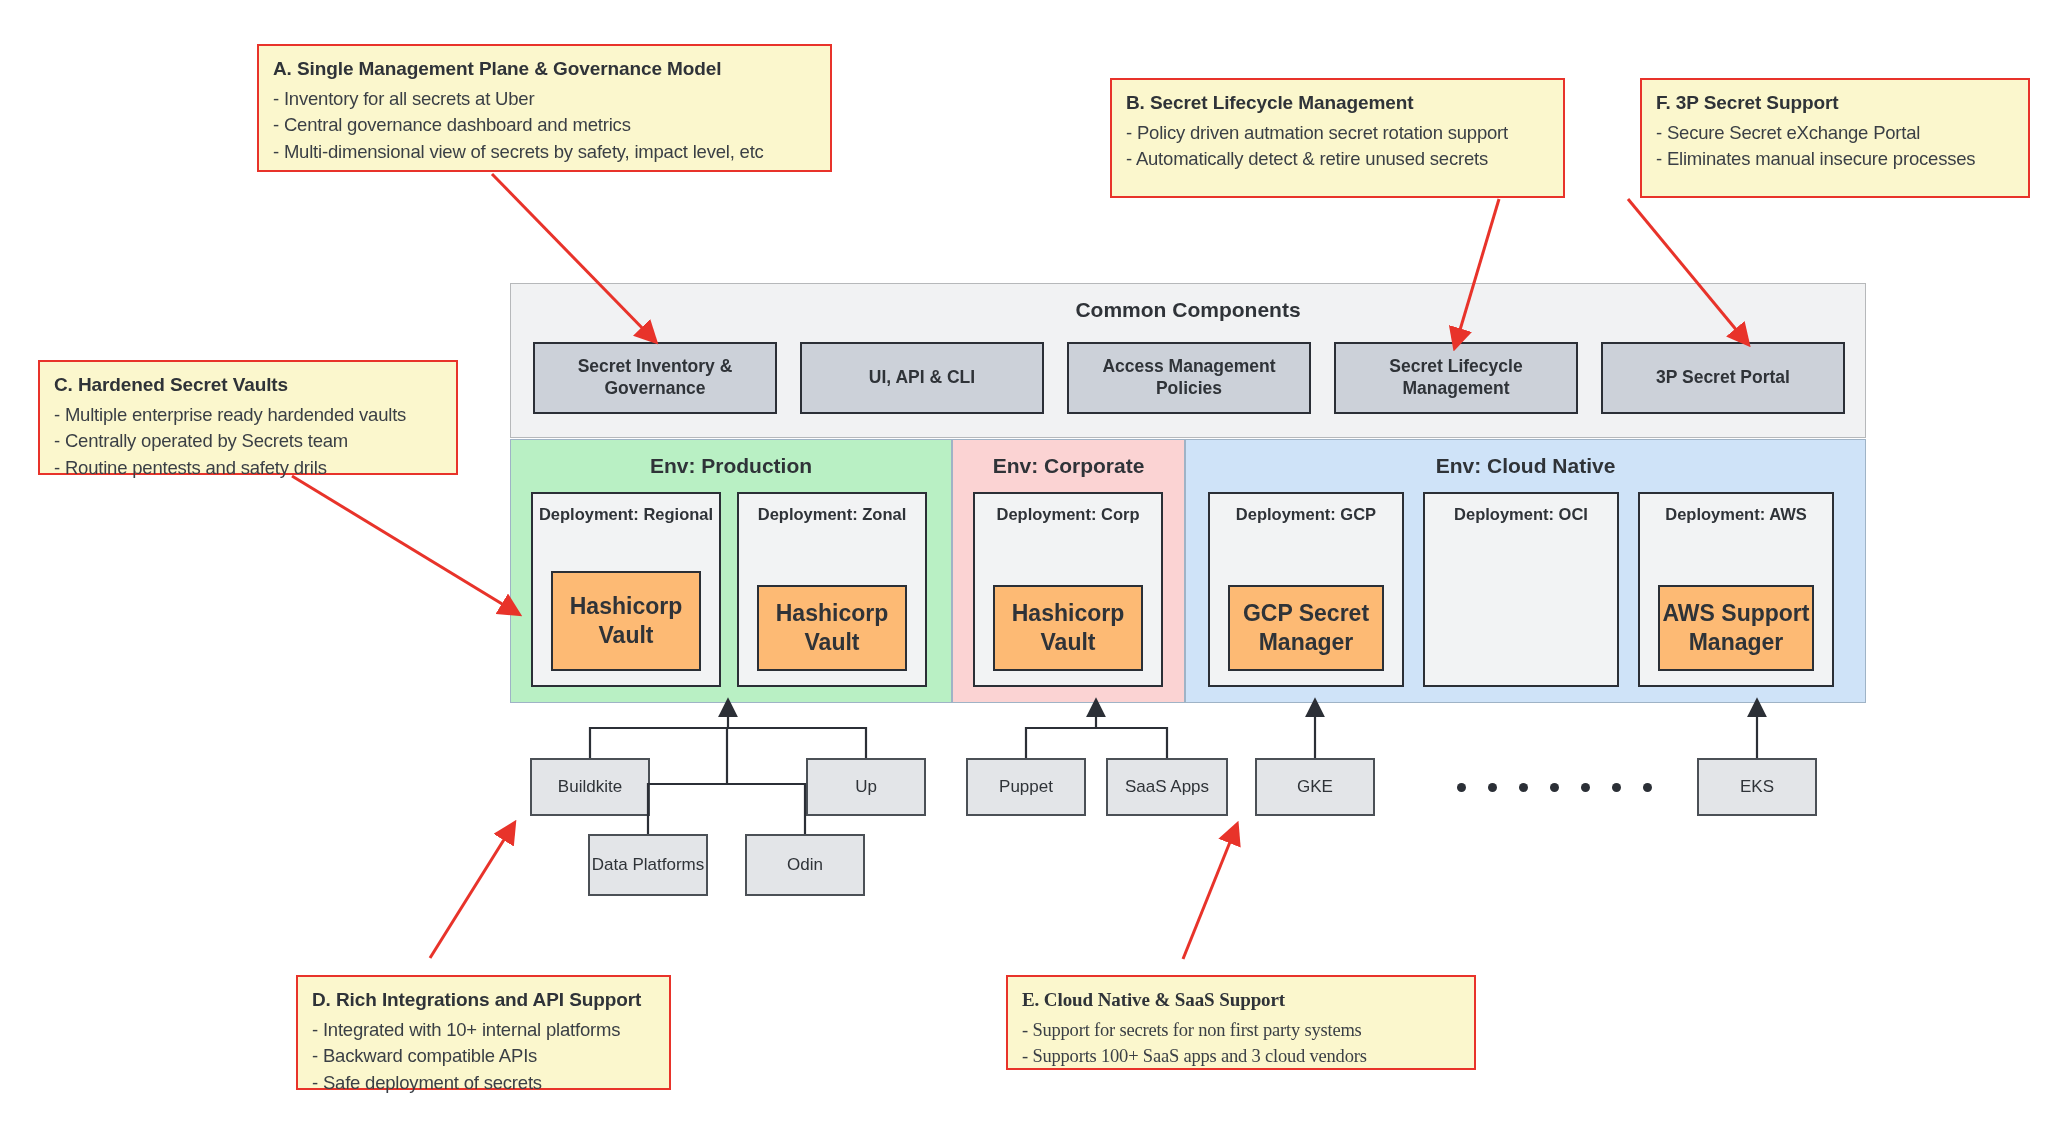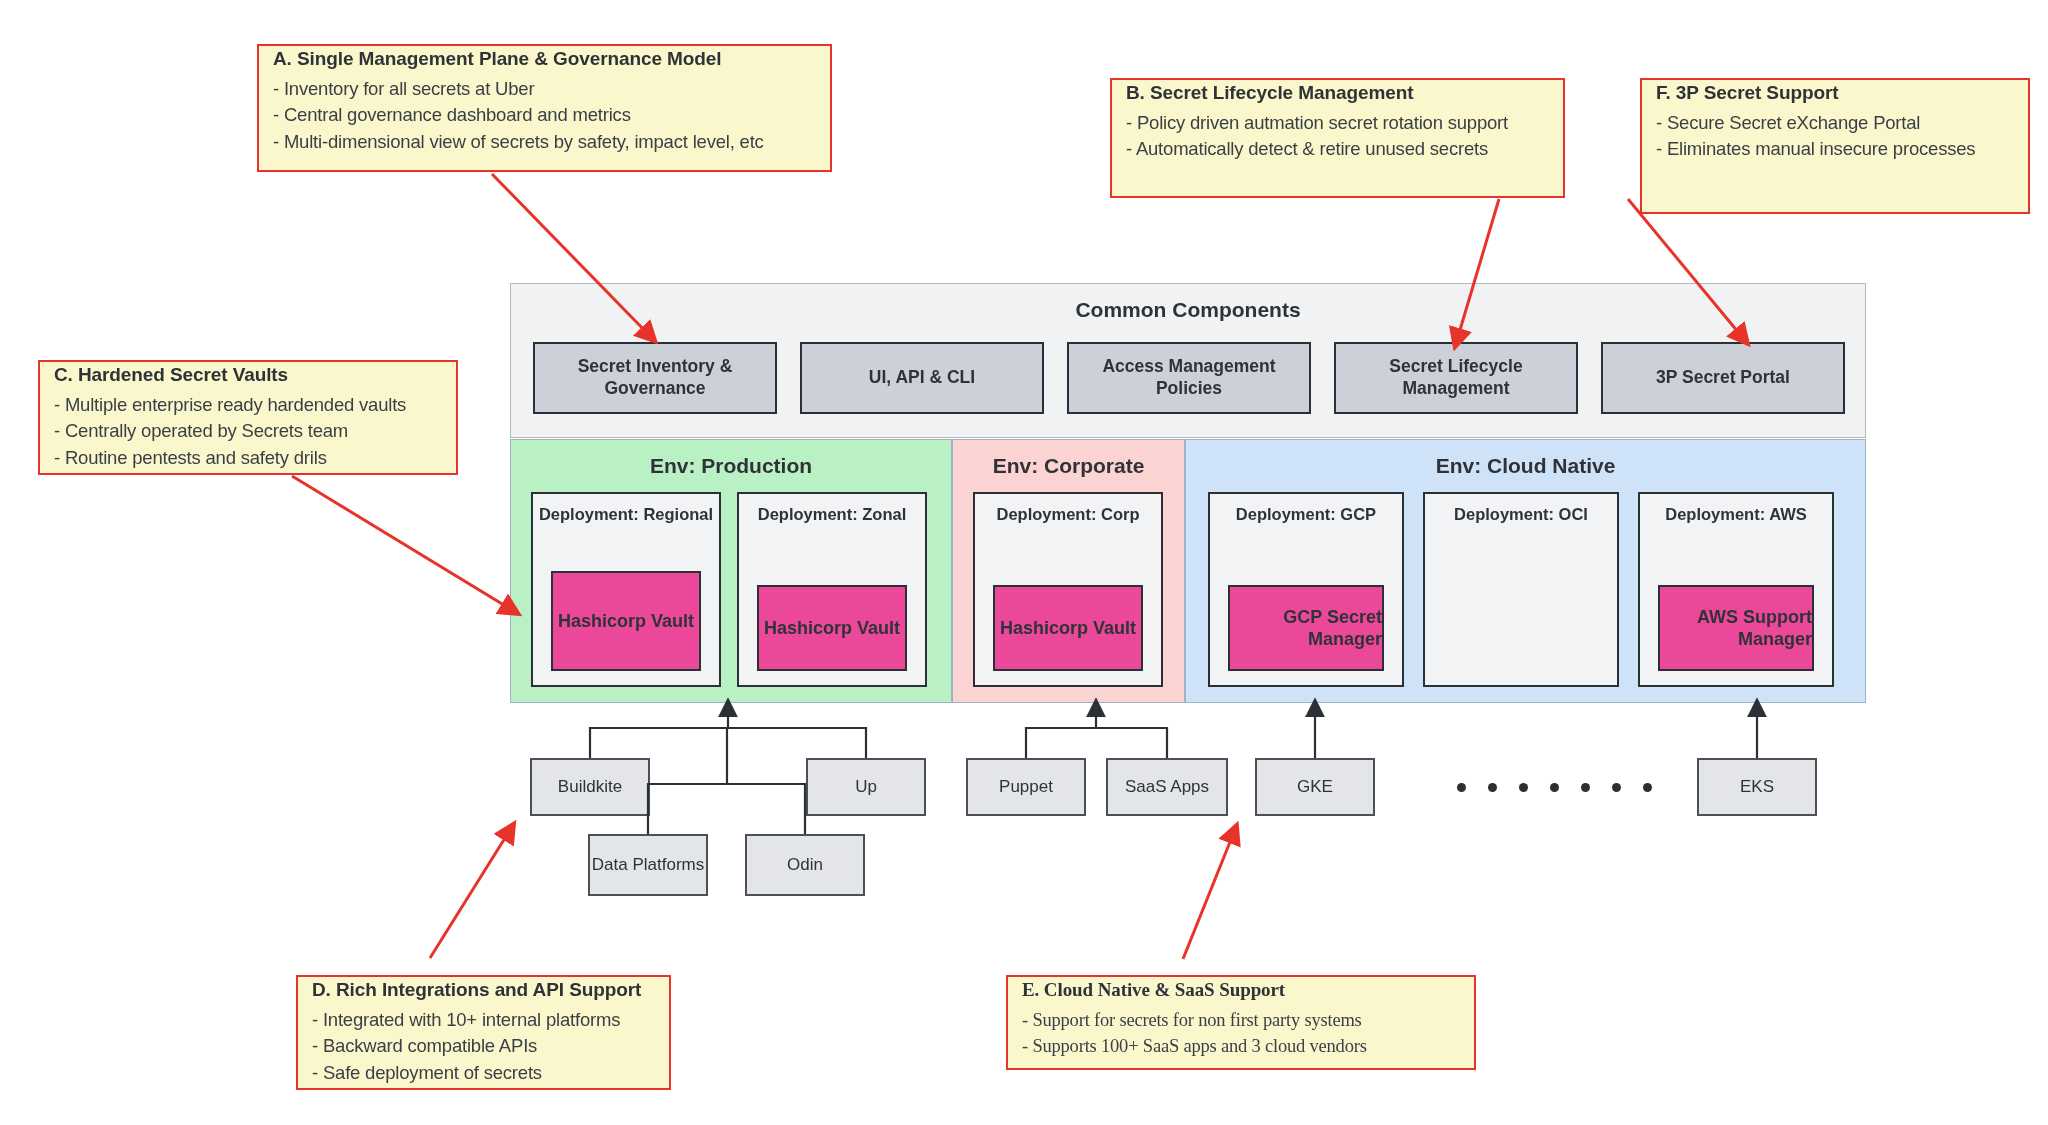--- a/index.html
+++ b/index.html
@@ -11,21 +11,21 @@
     overflow:hidden;
   }
   #stage{position:relative;width:2048px;height:1125px;}
 
   
   .note{
     position:absolute;
     background:#fbf7cd;
     border:2px solid #e8332a;
     box-sizing:border-box;
-    padding:0 12px 10px 14px;
+    padding:10px 12px 10px 14px;
     line-height:1.42;
   }
   .note .ttl{
     font-weight:bold;
     font-size:19px;
     color:#2f3338;
     display:block;
     margin-bottom:3px;
     letter-spacing:-0.1px;
   }
@@ -79,26 +79,26 @@
     border:2px solid #2b2f36;
     box-sizing:border-box;
   }
   .deptitle{
     position:absolute;top:10px;left:0;width:100%;
     text-align:center;font-weight:bold;font-size:16.5px;color:#2f3338;
     line-height:1.28;
   }
   .vaultbox{
     position:absolute;left:18px;right:18px;bottom:14px;height:100px;
-    background:#ec4899;
+    background:#fdba74;
     border:2px solid #2b2f36;
     box-sizing:border-box;
     display:flex;align-items:center;justify-content:center;
-    text-align:right;
-    font-weight:bold;font-size:18px;color:#2f3338;
+    text-align:center;
+    font-weight:bold;font-size:23px;color:#2f3338;
     line-height:1.25;
   }
   .vaultbox.tall{height:86px;}
 
   
   .intbox{
     position:absolute;
     background:#e3e5e8;
     border:2px solid #4b5056;
     box-sizing:border-box;
@@ -123,21 +123,21 @@
     <span class="li">- Central governance dashboard and metrics</span>
     <span class="li">- Multi-dimensional view of secrets by safety, impact level, etc</span>
   </div>
 
   <div class="note" style="left:1110px;top:78px;width:455px;height:120px;">
     <span class="ttl">B. Secret Lifecycle Management</span>
     <span class="li">- Policy driven autmation secret rotation support</span>
     <span class="li">- Automatically detect &amp; retire unused secrets</span>
   </div>
 
-  <div class="note" style="left:1640px;top:78px;width:390px;height:136px;">
+  <div class="note" style="left:1640px;top:78px;width:390px;height:120px;">
     <span class="ttl">F. 3P Secret Support</span>
     <span class="li">- Secure Secret eXchange Portal</span>
     <span class="li">- Eliminates manual insecure processes</span>
   </div>
 
   <div class="note" style="left:38px;top:360px;width:420px;height:115px;">
     <span class="ttl">C. Hardened Secret Vaults</span>
     <span class="li">- Multiple enterprise ready hardended vaults</span>
     <span class="li">- Centrally operated by Secrets team</span>
     <span class="li">- Routine pentests and safety drils</span>

